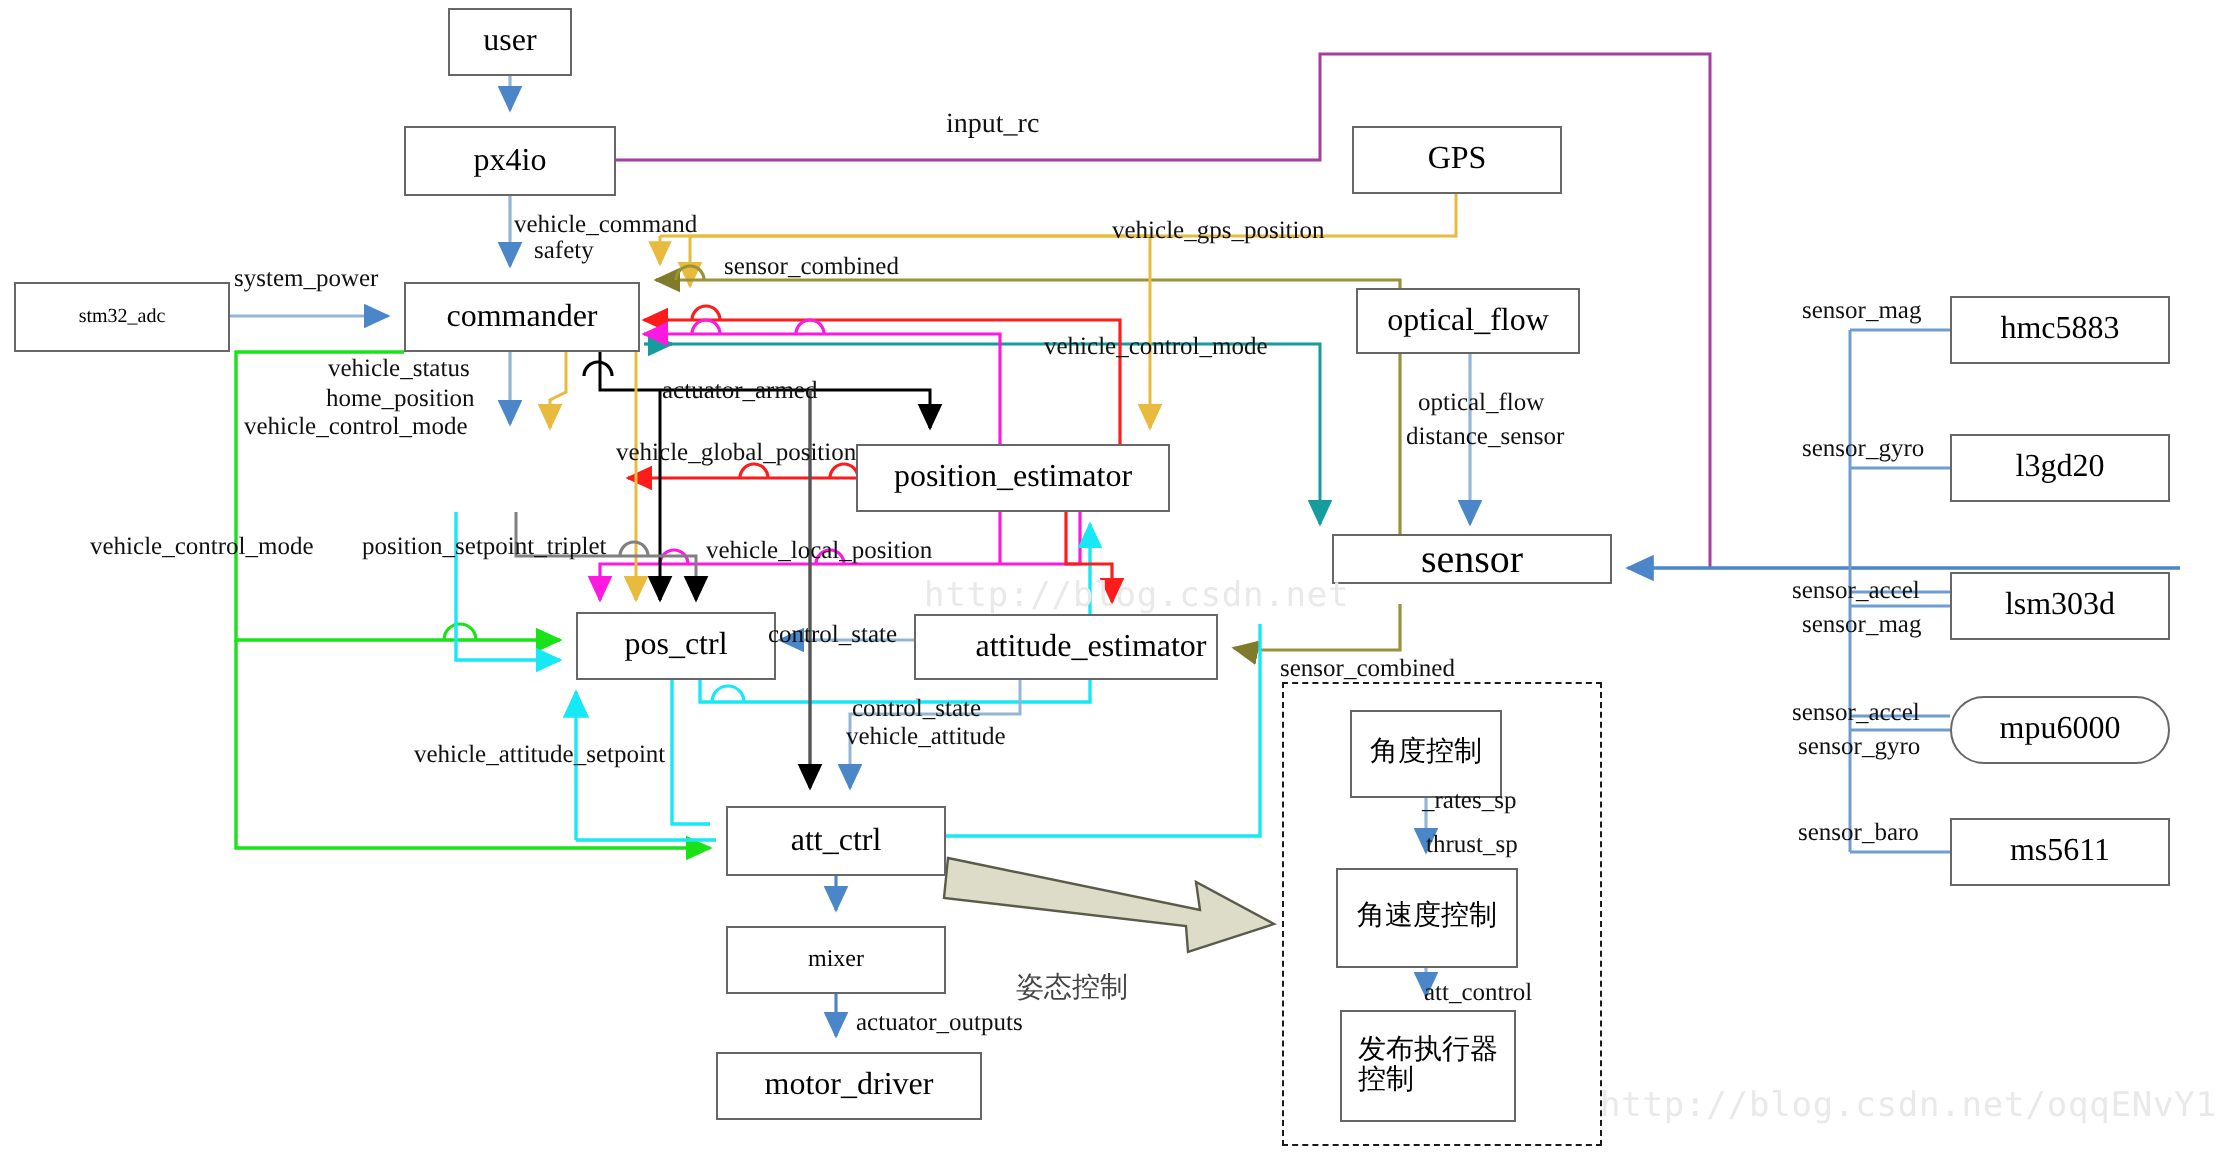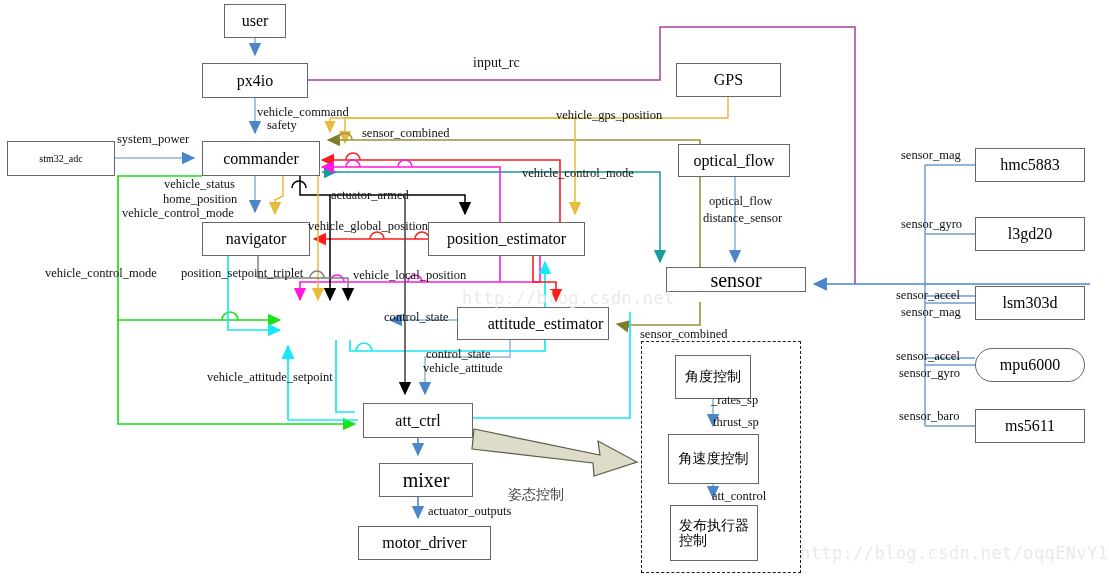--- a/index.html
+++ b/index.html
@@ -193,38 +193,38 @@
     </div>
 
   <div class="node" style="left:202px;top:141px;width:118px;height:35px;font-size:16px;">
     <span>commander</span>
     </div>
 
   <div class="node" style="left:7px;top:141px;width:108px;height:35px;font-size:10px;">
     <span>stm32_adc</span>
     </div>
 
-  <div class="node" style="left:202px;top:222px;width:108px;height:34px;font-size:16px;">
-    <span>navigator</span>
-    </div>
 
   <div class="node" style="left:428px;top:222px;width:157px;height:34px;font-size:16px;">
     <span>position_estimator</span>
     </div>
 
+  <div class="node" style="left:288px;top:306px;width:100px;height:34px;font-size:16px;">
+    <span>pos_ctrl</span>
+    </div>
 
   <div class="node" style="left:457px;top:307px;width:152px;height:33px;font-size:16px;padding-left:25px;">
     <span>attitude_estimator</span>
     </div>
 
   <div class="node" style="left:363px;top:403px;width:110px;height:35px;font-size:16px;">
     <span>att_ctrl</span>
     </div>
 
-  <div class="node thin" style="left:379px;top:463px;width:94px;height:34px;font-size:20px;">
+  <div class="node thin" style="left:363px;top:463px;width:110px;height:34px;font-size:12px;">
     <span>mixer</span>
     </div>
 
   <div class="node thin" style="left:358px;top:526px;width:133px;height:34px;font-size:16px;">
     <span>motor_driver</span>
     </div>
 
   <div class="node" style="left:676px;top:63px;width:105px;height:34px;font-size:16px;">
     <span>GPS</span>
     </div>

